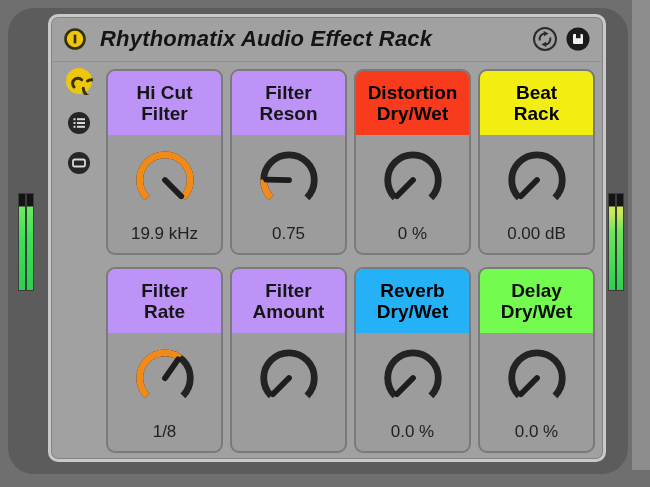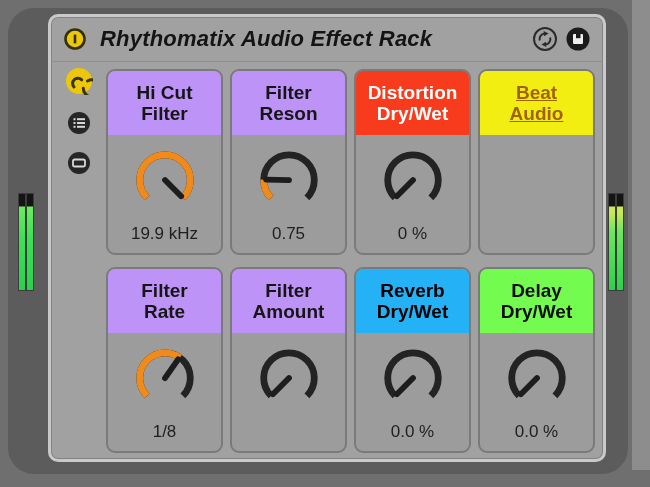--- a/index.html
+++ b/index.html
@@ -162,38 +162,46 @@
       <svg class="knob" viewBox="0 0 72 72">
         <path class="arc-base" d="M17.6 52.4 A26 26 0 1 1 54.4 52.4"></path>
         <path class="arc-active" d="M17.6 52.4 A26 26 0 1 1 54.4 52.4" stroke-dasharray="20.8 122.5"></path>
         <line class="pointer" x1="36" y1="34" x2="12.5" y2="33.6"></line>
       </svg>
       <div class="tile-value">0.75</div>
     </div>
   </div>
 
   <div class="tile">
-    <div class="tile-header" style="background: rgb(249, 59, 29); color: #ffffff;">
+    <div class="tile-header" style="background: rgb(249, 59, 29); color: #000000;">
       <span class="l1">Distortion</span>
       <span class="l2">Dry/Wet</span>
     </div>
     <div class="tile-body">
       <svg class="knob" viewBox="0 0 72 72">
         <path class="arc-base" d="M17.6 52.4 A26 26 0 1 1 54.4 52.4"></path>
         <path class="arc-active" d="M17.6 52.4 A26 26 0 1 1 54.4 52.4" stroke-dasharray="0.0 122.5"></path>
         <line class="pointer" x1="36" y1="34" x2="19.4" y2="50.6"></line>
       </svg>
       <div class="tile-value">0 %</div>
     </div>
   </div>
 
   <div class="tile">
-    <div class="tile-header" style="background: rgb(242, 238, 18); color: #a16207; text-decoration: underline;">
+    <div class="tile-header" style="background: rgb(242, 238, 18); color: #000000;">
       <span class="l1">Beat</span>
-      <span class="l2">Audio</span>
+      <span class="l2">Rack</span>
+    </div>
+    <div class="tile-body">
+      <svg class="knob" viewBox="0 0 72 72">
+        <path class="arc-base" d="M17.6 52.4 A26 26 0 1 1 54.4 52.4"></path>
+        <path class="arc-active" d="M17.6 52.4 A26 26 0 1 1 54.4 52.4" stroke-dasharray="0.0 122.5"></path>
+        <line class="pointer" x1="36" y1="34" x2="19.4" y2="50.6"></line>
+      </svg>
+      <div class="tile-value">0.00 dB</div>
     </div>
   </div>
 
   <div class="tile">
     <div class="tile-header" style="background: rgb(189, 147, 247); color: rgb(22, 22, 22);">
       <span class="l1">Filter</span>
       <span class="l2">Rate</span>
     </div>
     <div class="tile-body">
       <svg class="knob" viewBox="0 0 72 72">

